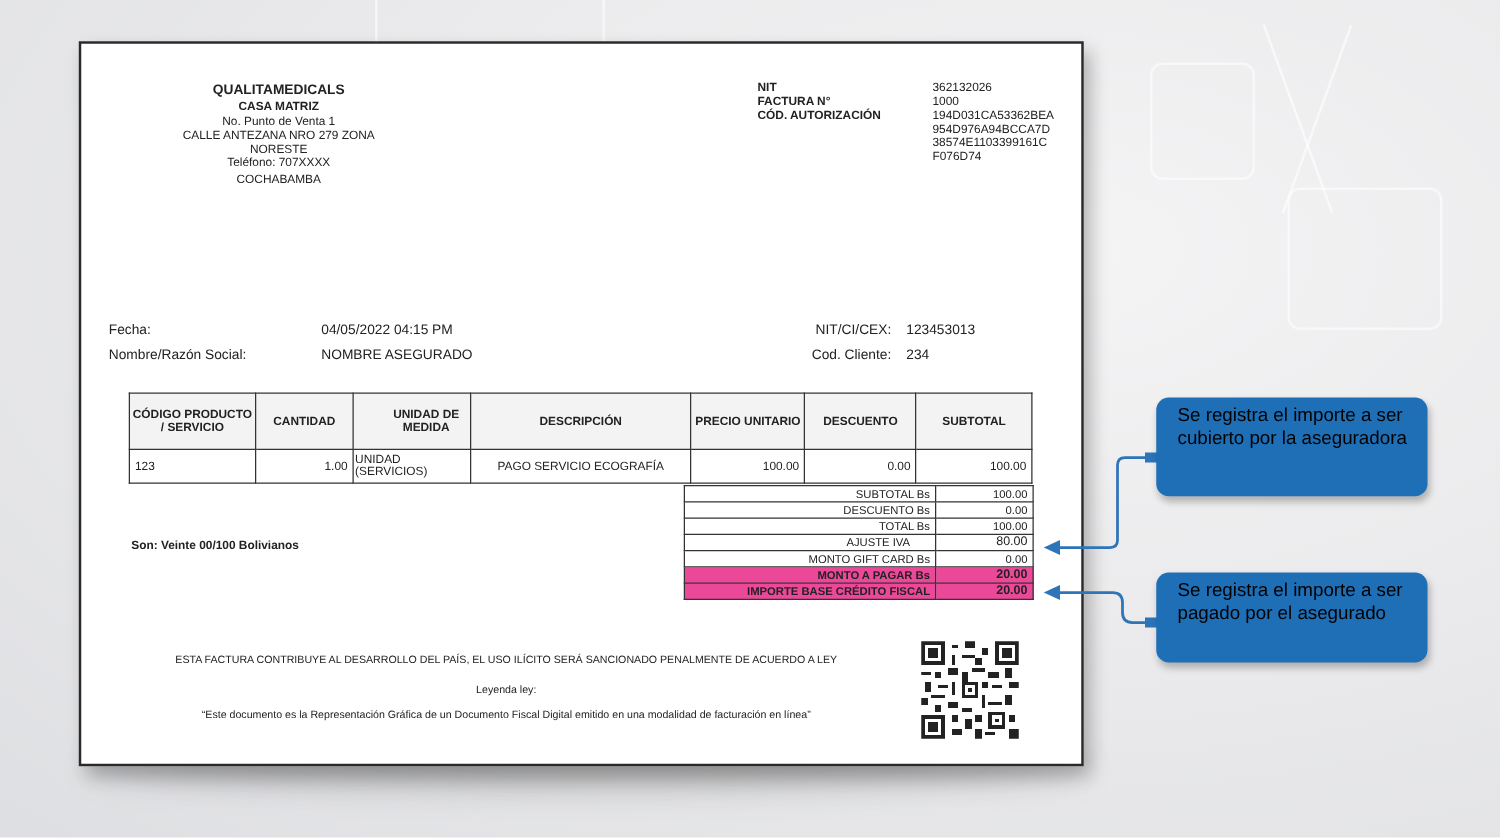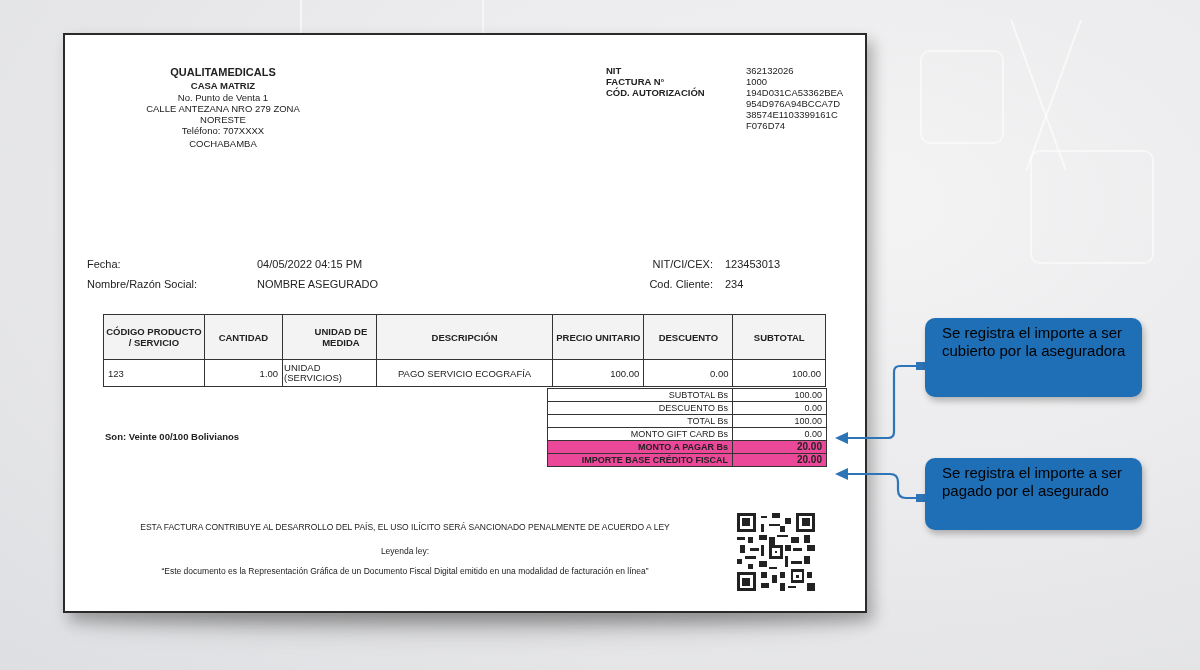--- a/index.html
+++ b/index.html
@@ -133,20 +133,24 @@
       <td class="l">SUBTOTAL Bs</td>
       <td>100.00</td>
     </tr>
     <tr>
       <td class="l">DESCUENTO Bs</td>
       <td>0.00</td>
     </tr>
     <tr>
       <td class="l">TOTAL Bs</td>
       <td>100.00</td>
+    </tr>
+    <tr>
+      <td class="l" style="padding-right:20px;">AJUSTE IVA</td>
+      <td style="font-size:10px;">80.00</td>
     </tr>
     <tr>
       <td class="l">MONTO GIFT CARD Bs</td>
       <td>0.00</td>
     </tr>
     <tr class="bold">
       <td class="l">MONTO A PAGAR Bs</td>
       <td style="font-size:10px;">20.00</td>
     </tr>
     <tr class="bold">

